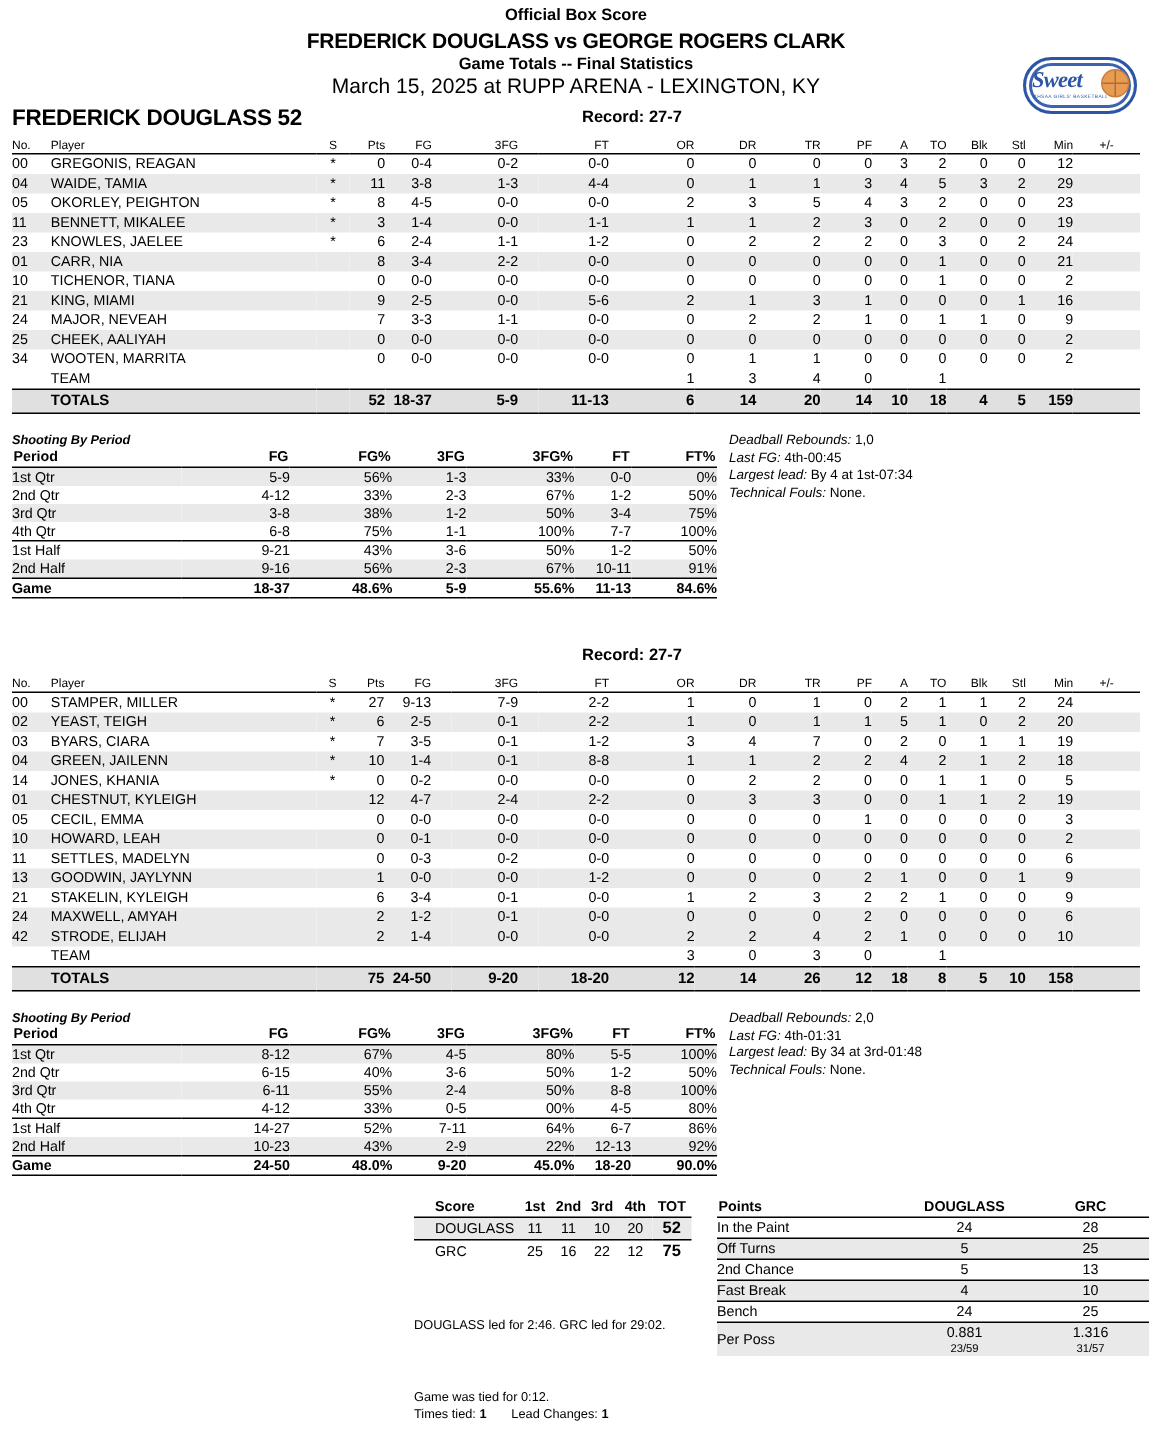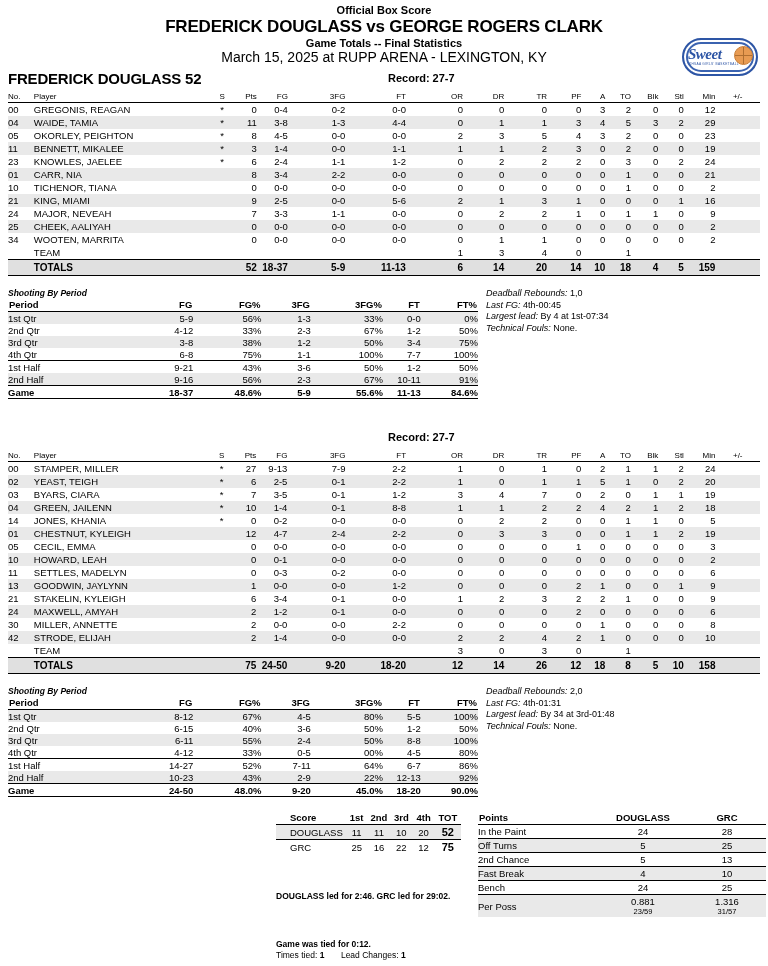--- a/index.html
+++ b/index.html
@@ -9,21 +9,21 @@
     background: #ffffff;
     font-family: "Liberation Sans", sans-serif;
     color: #000000;
     overflow: hidden;
   }
   .page { position: relative; width: 768px; height: 966px; padding: 0 8px; }
 
   
   .doc-header { text-align: center; padding-top: 4px; }
   .doc-header .l1 { font-size: 11px; font-weight: bold; line-height: 13px; }
-  .doc-header .l2 { font-size: 17px; font-weight: bold; line-height: 20px; letter-spacing: -0.2px; }
+  .doc-header .l2 { font-size: 14px; font-weight: bold; line-height: 20px; letter-spacing: -0.2px; }
   .doc-header .l3 { font-size: 11px; font-weight: bold; line-height: 13px; }
   .doc-header .l4 { font-size: 14px; font-weight: normal; line-height: 14px; }
 
   .logo-wrap { position: absolute; right: 8px; top: 36px; width: 80px; height: 44px; }
   .logo-badge {
     position: absolute; left: 2px; top: 2px; width: 76px; height: 38px;
     border: 2px solid #2d55a5; border-radius: 19px/19px;
     background: #ffffff;
     box-shadow: inset 0 0 0 2px #ffffff, inset 0 0 0 4px #3b63b0;
   }
@@ -130,21 +130,21 @@
   }
   table.score th.l, table.score td.l { text-align: left; padding-left: 14px; }
   table.score td { text-align: center; padding: 1px 0; }
   table.score tr.alt td { background: #e9e9e9; }
   table.score tr.r2 td { border-top: 1.3px solid #000; }
   table.score .tot { font-weight: bold; font-size: 11px; }
   col.sc1 { width: 70px; }
   col.sc2, col.sc3, col.sc4, col.sc5 { width: 23px; }
   col.sc6 { width: 27px; }
   .score-notes { margin-top: 9px; font-size: 8.5px; line-height: 11px; }
-  .score-notes .bold { font-weight: bold; margin-top: 37px; }
+  .score-notes .bold { font-weight: normal; margin-top: 37px; }
 
   .points-block { position: absolute; left: 470px; top: 0; width: 290px; }
   table.points { border-collapse: collapse; font-size: 9.5px; width: 288px; }
   table.points th {
     font-size: 9.5px; font-weight: bold; border-bottom: 1.4px solid #000; padding-bottom: 1px;
   }
   table.points th.l { text-align: left; }
   table.points th.c { text-align: center; }
   table.points td { text-align: center; padding: 1px 0; border-bottom: 1px solid #000; }
   table.points td.l { text-align: left; }
@@ -835,39 +835,20 @@
           <td>0</td>
           <td>0</td>
           <td>2</td>
           <td>0</td>
           <td>0</td>
           <td>0</td>
           <td>0</td>
           <td>6</td>
           <td class="c"></td>
         </tr>
-        <tr>
-          <td class="l">30</td>
-          <td class="l">MILLER, ANNETTE</td>
-          <td class="c"></td>
-          <td>2</td>
-          <td class="pad-r">0-0</td>
-          <td class="pad-r">0-0</td>
-          <td class="pad-r">2-2</td>
-          <td>0</td>
-          <td>0</td>
-          <td>0</td>
-          <td>0</td>
-          <td>1</td>
-          <td>0</td>
-          <td>0</td>
-          <td>0</td>
-          <td>8</td>
-          <td class="c"></td>
-        </tr>
         <tr class="alt">
           <td class="l">42</td>
           <td class="l">STRODE, ELIJAH</td>
           <td class="c"></td>
           <td>2</td>
           <td class="pad-r">1-4</td>
           <td class="pad-r">0-0</td>
           <td class="pad-r">0-0</td>
           <td>2</td>
           <td>2</td>

